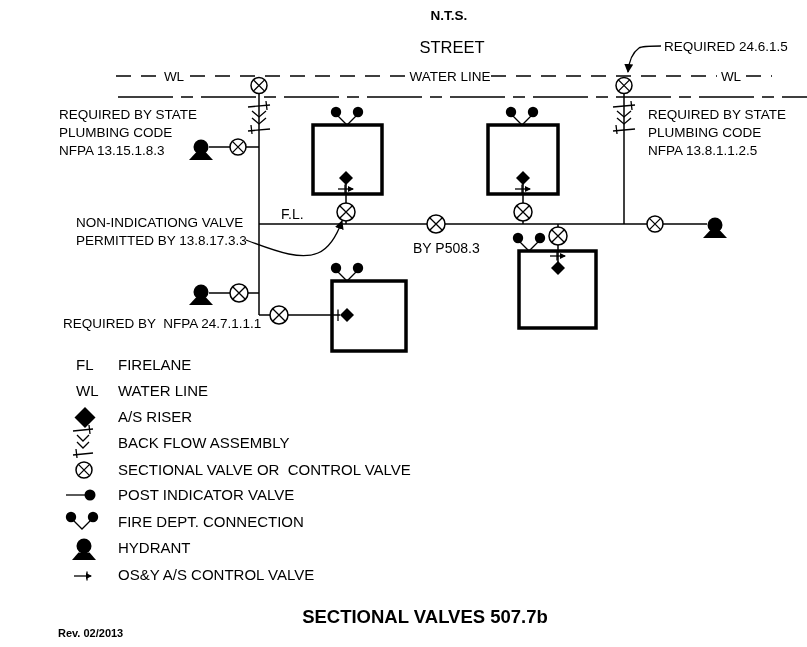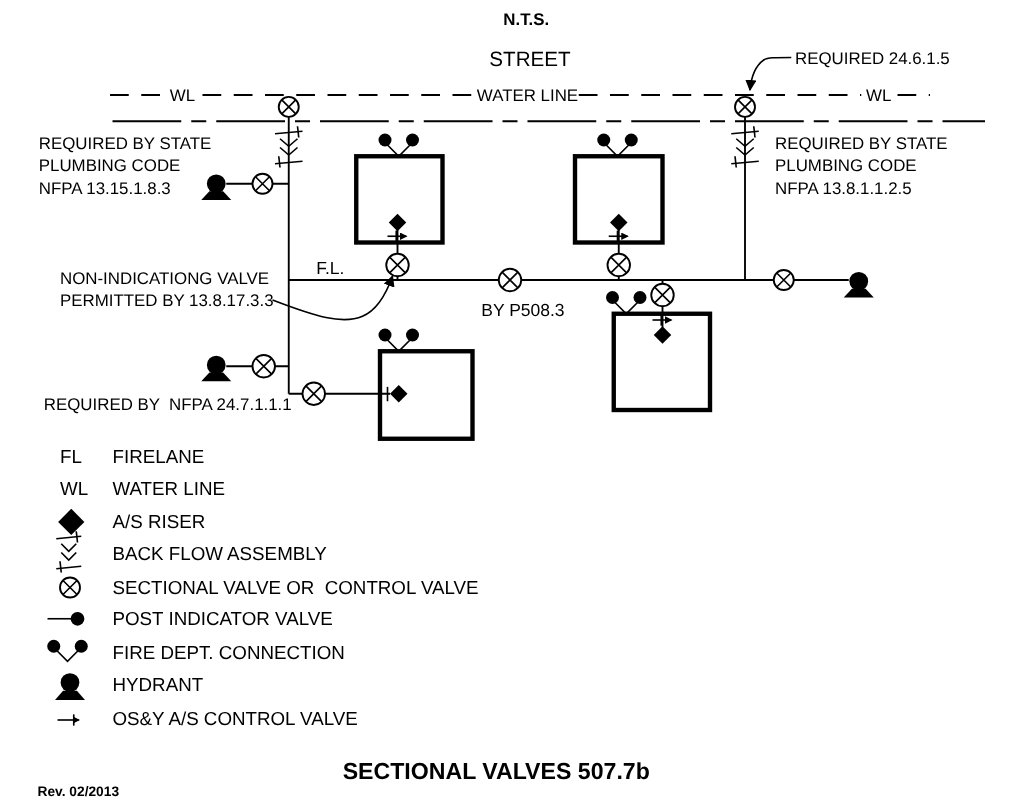--- a/index.html
+++ b/index.html
@@ -1,16 +1,16 @@
 <!DOCTYPE html>
 <html><head>
 <meta charset="utf-8">
 <style>
   html,body{margin:0;padding:0;background:#ffffff;}
-  .page{position:relative;width:748px;height:647px;background:#ffffff;font-family:"Liberation Sans",sans-serif;}
+  .page{position:relative;width:748px;height:647px;background:#ffffff;font-family:"Liberation Sans",sans-serif;padding-left:28px;}
   svg{display:block;}
   svg text{fill:#000000;font-family:"Liberation Sans",sans-serif;white-space:pre;}
   .t13{font-size:13.5px;}
   .t14{font-size:14px;}
   .t15{font-size:15px;}
   .t16{font-size:16.5px;}
   .tb13{font-size:13.5px;font-weight:bold;}
   .ttitle{font-size:18.5px;font-weight:bold;}
   .trev{font-size:11px;font-weight:bold;}
   .pipe{stroke:#000;stroke-width:1.5;fill:none;}

